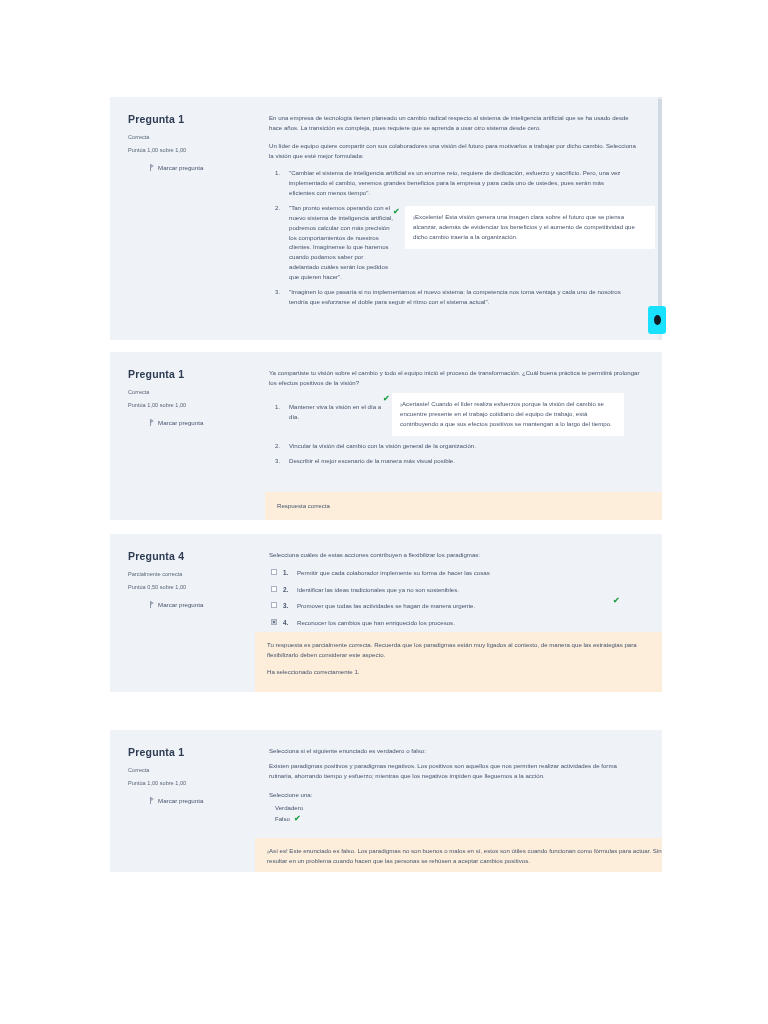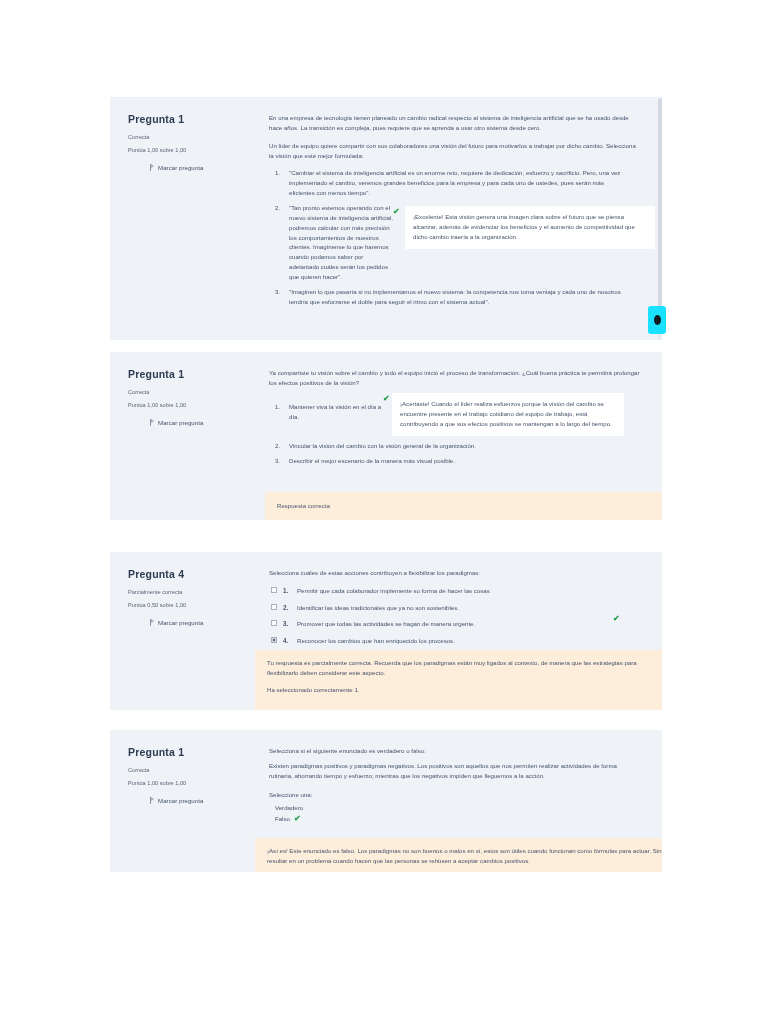--- a/index.html
+++ b/index.html
@@ -318,21 +318,21 @@
       <div class="popup" style="left:127px; top:41px; width:232px;">
         <span>¡Acertaste! Cuando el líder realiza esfuerzos porque la visión del cambio se encuentre presente en el trabajo cotidiano del equipo de trabajo, está contribuyendo a que sus efectos positivos se mantengan a lo largo del tiempo.</span>
       </div>
     </div>
 
     <div class="fbband" style="left:155px; top:140px; width:397px; height:28px; padding-top:9px;">
       <p>Respuesta correcta</p>
     </div>
   </div>
 
-  <div class="qblock" style="left:110px; top:552px; width:552px; height:158px;justify-content:space-between;">
+  <div class="qblock" style="left:110px; top:534px; width:552px; height:158px;justify-content:space-between;">
 
     <div class="info">
       <div class="qtitle">
         <span>Pregunta</span>
         <span class="num">4</span>
       </div>
       <div class="qmeta">Parcialmente correcta</div>
       <div class="qmeta">Puntúa 0,50 sobre 1,00</div>
       <div class="flagrow">
         <span class="flag-icon"></span>

